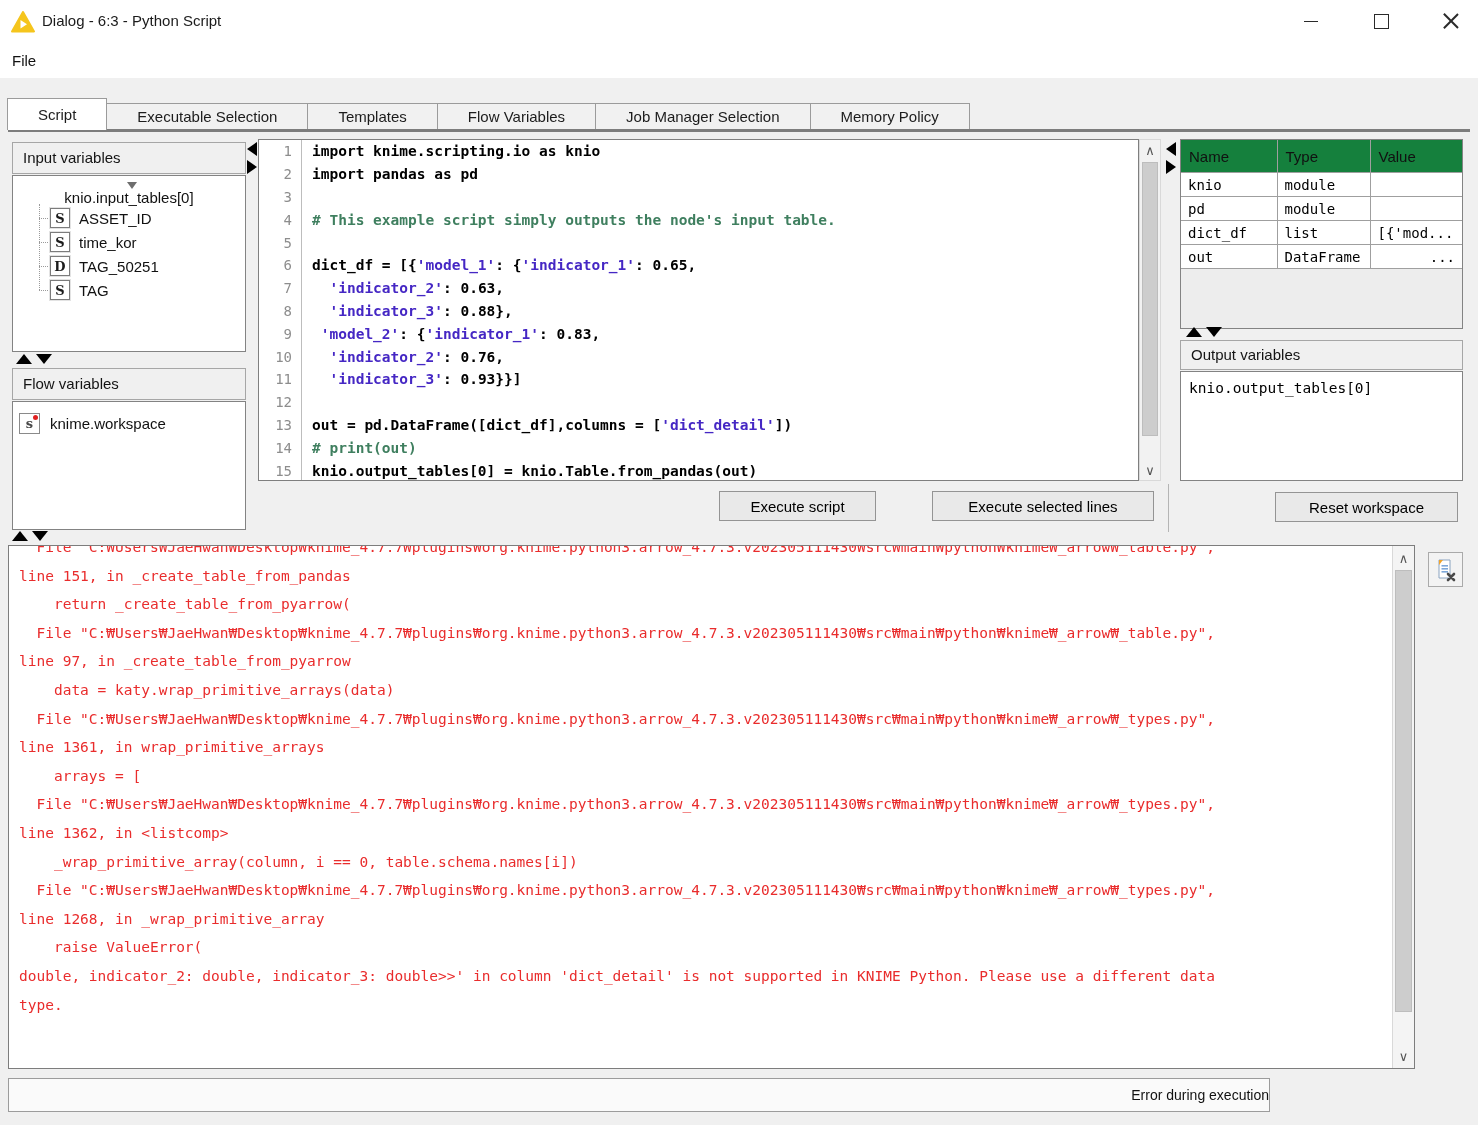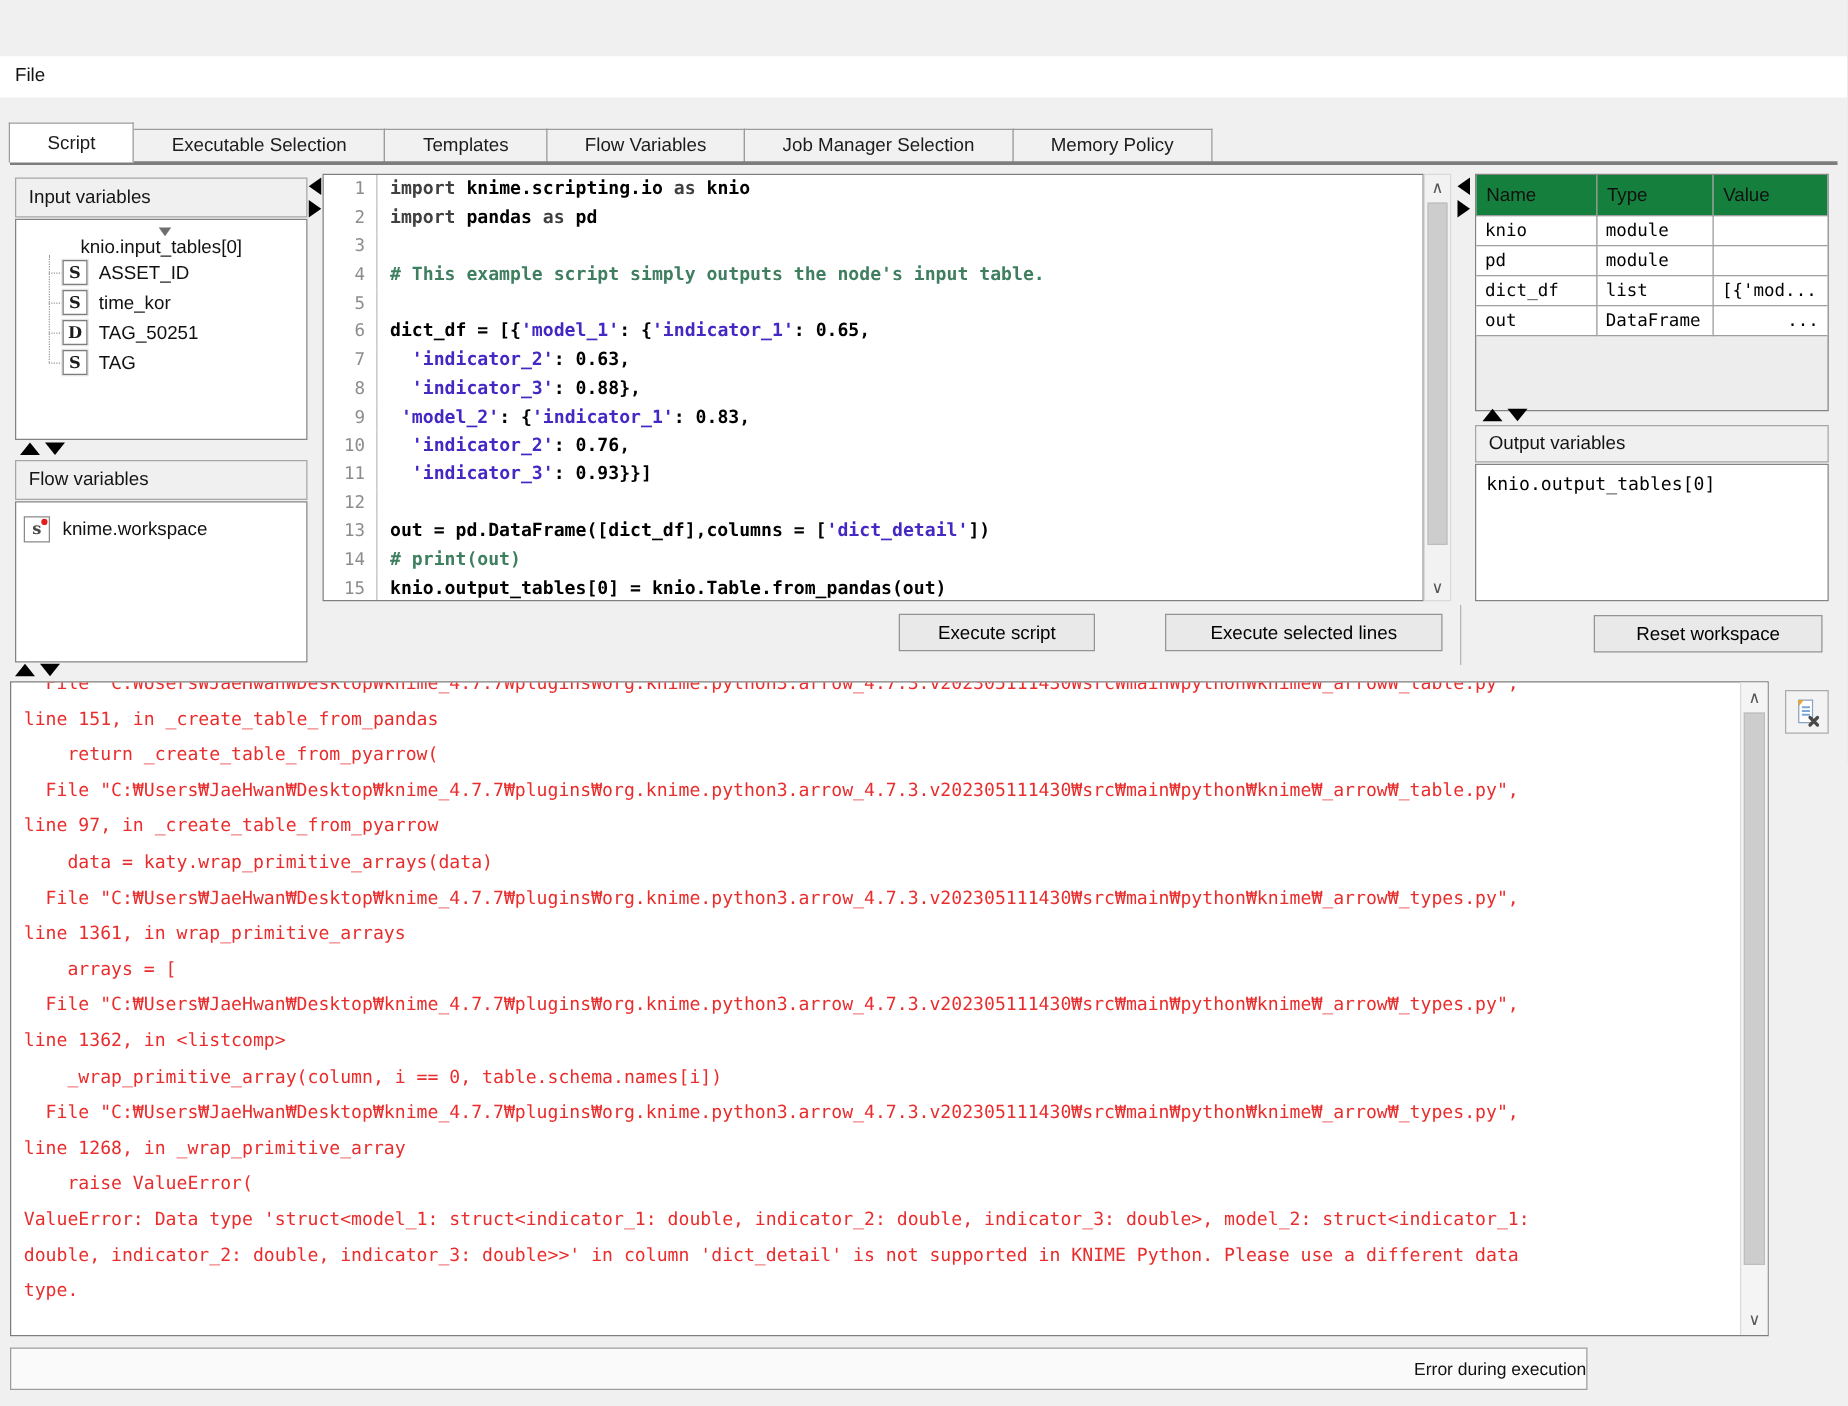--- a/index.html
+++ b/index.html
@@ -44,21 +44,21 @@
   .tri-right{border-top:7px solid transparent;border-bottom:7px solid transparent;border-left:10px solid #000;margin:2px 0;}
   .hsplit{position:absolute;display:flex;align-items:center;}
   .tri-up{border-left:8px solid transparent;border-right:8px solid transparent;border-bottom:10px solid #000;margin-right:4px;}
   .tri-down{border-left:8px solid transparent;border-right:8px solid transparent;border-top:10px solid #000;}
   
   .editor{position:absolute;left:258px;top:139px;width:881px;height:342px;background:#fff;border:1px solid #7f7f7f;box-sizing:border-box;overflow:hidden;}
   .code-row{display:flex;height:22.8px;align-items:center;white-space:pre;}
   .ln{width:33px;text-align:right;padding-right:9px;color:#8d8d8d;font:14px "DejaVu Sans Mono",monospace;border-right:1px solid #bdbdbd;align-self:stretch;display:flex;align-items:center;justify-content:flex-end;flex:none;}
   .code-text{font:bold 14.5px "DejaVu Sans Mono",monospace;padding-left:10px;flex:1;color:#000;}
   .code-row.hl .code-text{background:#e3f0fb;}
-  .code-text .kw{color:#404040;} .code-text .str{color:#4527c4;} .code-text .com{color:#3f7f5f;} .code-text .pl{color:#000;}
+  .code-text .kw{color:#000000;} .code-text .str{color:#4527c4;} .code-text .com{color:#3f7f5f;} .code-text .pl{color:#000;}
   
   .vscroll{position:absolute;background:#f2f2f2;border:1px solid #d9d9d9;box-sizing:border-box;}
   .sb-arrow{position:absolute;left:0;width:100%;height:20px;display:flex;align-items:center;justify-content:center;color:#555;font-size:13px;font-family:"DejaVu Sans",sans-serif;}
   .sb-thumb{position:absolute;left:2px;right:2px;background:#cdcdcd;border:1px solid #bdbdbd;}
   
   .var-table{border-collapse:collapse;width:100%;table-layout:fixed;}
   .var-table th{font-size:15px;font-weight:normal;text-align:left;padding:6px 8px;border-right:1px solid #9f9f9f;border-bottom:1px solid #9f9f9f;height:20px;background:#15803d;color:#111;margin-left:31px;}
   .var-table td{font:14px "DejaVu Sans Mono",monospace;padding:2px 7px;border-right:1px solid #9f9f9f;border-bottom:1px solid #9f9f9f;height:19px;background:#fff;color:#000;overflow:hidden;white-space:nowrap;}
   .var-table th:last-child,.var-table td:last-child{border-right:none;}
   .outvar-item{font:14.5px "DejaVu Sans Mono",monospace;color:#000;padding:8px 0 0 8px;}
@@ -72,20 +72,36 @@
   .cline:first-child{margin-top:-13px;}
   .clear-btn{position:absolute;left:1428px;top:552px;width:35px;height:35px;background:#f3f3f3;border:1px solid #aaa;box-sizing:border-box;display:flex;align-items:center;justify-content:center;}
   
   .statusbar{position:absolute;left:8px;top:1078px;width:1262px;height:34px;background:#fafafa;border:1px solid #9c9c9c;box-sizing:border-box;font-size:14px;color:#111;line-height:32px;padding-left:10px;text-align:right;}
 </style>
 </head>
 <body>
 
 <div class="window">
 
+  <div class="titlebar">
+    <svg class="title-icon" viewBox="0 0 24 22">
+      <path d="M12 1 L23 20.5 L1 20.5 Z" fill="#f5c51d" stroke="#f5c51d" stroke-width="2" stroke-linejoin="round"></path>
+      <path d="M9.5 9 L16 13.2 L9.5 17.4 Z" fill="#ffffff"></path>
+    </svg>
+    <span class="title-text">Dialog - 6:3 - Python Script</span>
+    <div class="win-btn btn-min">
+        <i></i>
+      </div>
+    <div class="win-btn btn-max">
+        <i></i>
+      </div>
+    <div class="win-btn btn-close">
+        <i></i>
+      </div>
+  </div>
 
   <div class="menubar">
     <span class="menu-item">File</span>
   </div>
 
   <div class="tab-bar" id="tab-bar">
       <div class="tab active">Script</div>
       <div class="tab">Executable Selection</div>
       <div class="tab">Templates</div>
       <div class="tab">Flow Variables</div>
@@ -237,21 +253,20 @@
         <div class="cline">    data = katy.wrap_primitive_arrays(data)</div>
         <div class="cline">  File "C:₩Users₩JaeHwan₩Desktop₩knime_4.7.7₩plugins₩org.knime.python3.arrow_4.7.3.v202305111430₩src₩main₩python₩knime₩_arrow₩_types.py",</div>
         <div class="cline">line 1361, in wrap_primitive_arrays</div>
         <div class="cline">    arrays = [</div>
         <div class="cline">  File "C:₩Users₩JaeHwan₩Desktop₩knime_4.7.7₩plugins₩org.knime.python3.arrow_4.7.3.v202305111430₩src₩main₩python₩knime₩_arrow₩_types.py",</div>
         <div class="cline">line 1362, in &lt;listcomp&gt;</div>
         <div class="cline">    _wrap_primitive_array(column, i == 0, table.schema.names[i])</div>
         <div class="cline">  File "C:₩Users₩JaeHwan₩Desktop₩knime_4.7.7₩plugins₩org.knime.python3.arrow_4.7.3.v202305111430₩src₩main₩python₩knime₩_arrow₩_types.py",</div>
         <div class="cline">line 1268, in _wrap_primitive_array</div>
         <div class="cline">    raise ValueError(</div>
-        <div class="cline">ValueError: Data type 'struct&lt;model_1: struct&lt;indicator_1: double, indicator_2: double, indicator_3: double&gt;, model_2: struct&lt;indicator_1:</div>
         <div class="cline">double, indicator_2: double, indicator_3: double&gt;&gt;' in column 'dict_detail' is not supported in KNIME Python. Please use a different data</div>
         <div class="cline">type.</div>
       </div>
   </div>
   <div class="vscroll" style="left:1392px;top:546px;width:22px;height:522px;background:#f4f4f4;border:none;border-left:1px solid #d9d9d9;">
     <div class="sb-arrow" style="top:2px;">∧</div>
     <div class="sb-thumb" style="top:24px;height:440px;"></div>
     <div class="sb-arrow" style="bottom:2px;">∨</div>
   </div>
   <div class="clear-btn">

